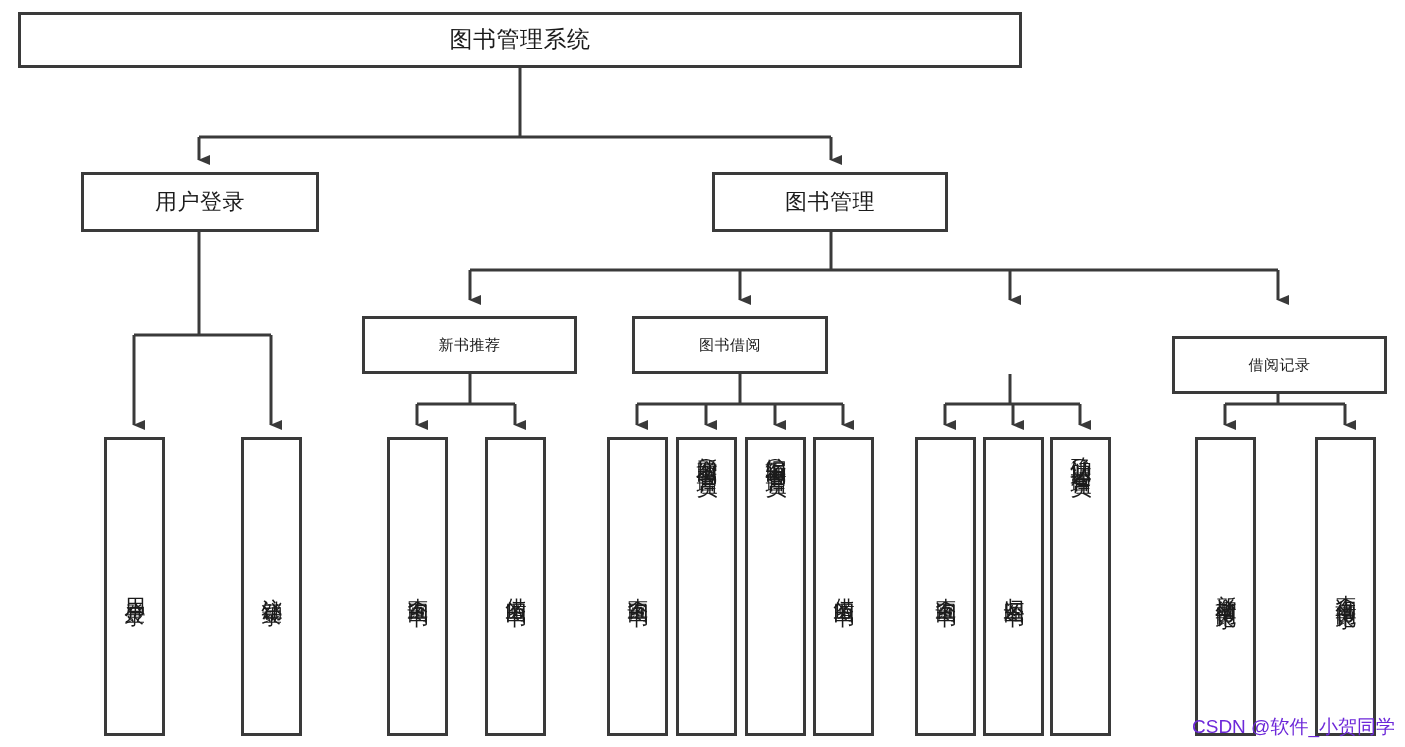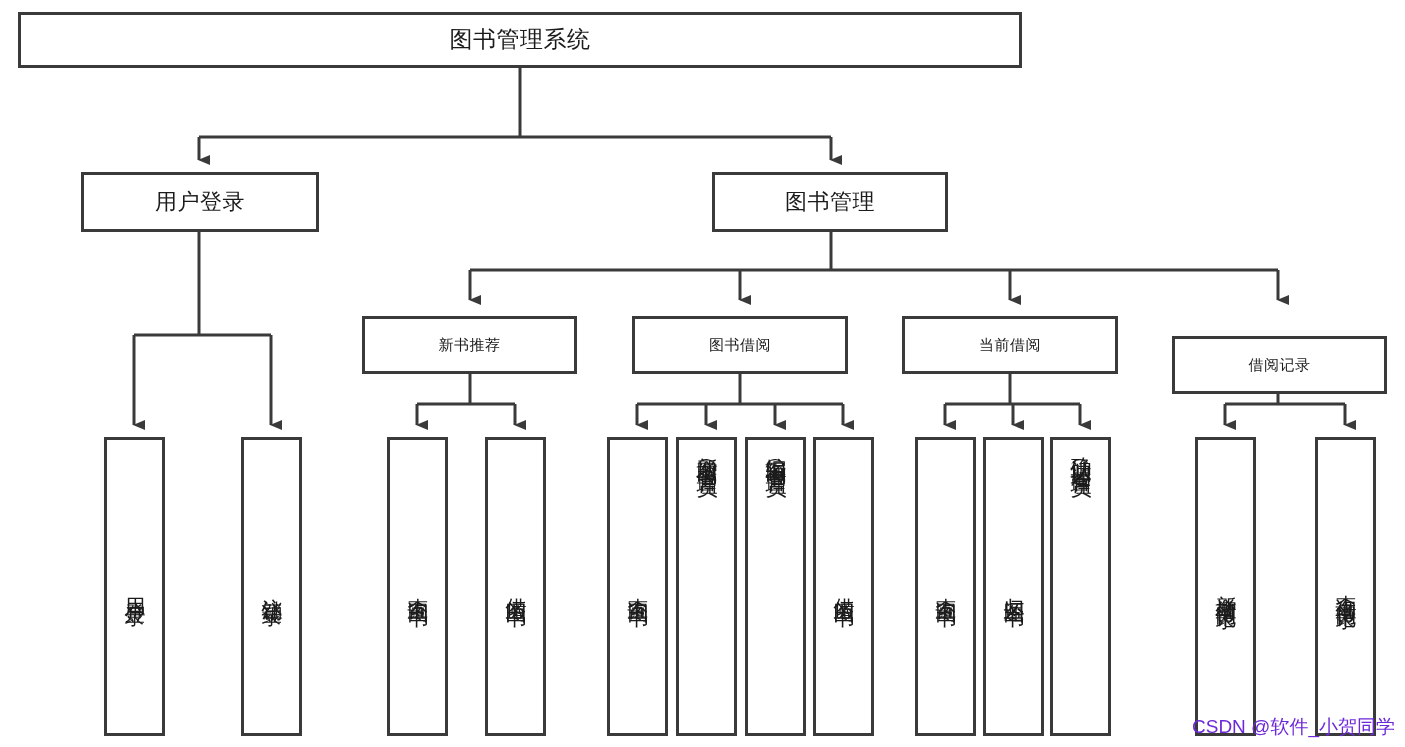--- a/index.html
+++ b/index.html
@@ -132,25 +132,22 @@
   <div class="node lvl1" style="left:81px; top:172px; width:238px; height:60px;">
     <span class="label">用户登录</span>
   </div>
   <div class="node lvl1" style="left:712px; top:172px; width:236px; height:60px;">
     <span class="label">图书管理</span>
   </div>
 
   <div class="node lvl2" style="left:362px; top:316px; width:215px; height:58px;">
     <span class="label">新书推荐</span>
   </div>
-  <div class="node lvl2" style="left:632px; top:316px; width:216px; height:58px;">
+  <div class="node lvl2" style="left:632px; top:316px; width:196px; height:58px;">
     <span class="label">图书借阅</span>
-  </div>
-  <div class="node lvl2" style="left:902px; top:316px; width:216px; height:58px;">
-    <span class="label">当前借阅</span>
   </div>
   <div class="node lvl2" style="left:1172px; top:316px; width:215px; height:58px;margin-top:20px;">
     <span class="label">借阅记录</span>
   </div>
 
   <div class="node leaf center-v" style="left:104px; top:437px; width:61px; height:299px;">
     <span class="label">用户登录</span>
   </div>
   <div class="node leaf center-v" style="left:241px; top:437px; width:61px; height:299px;">
     <span class="label">注销登录</span>

